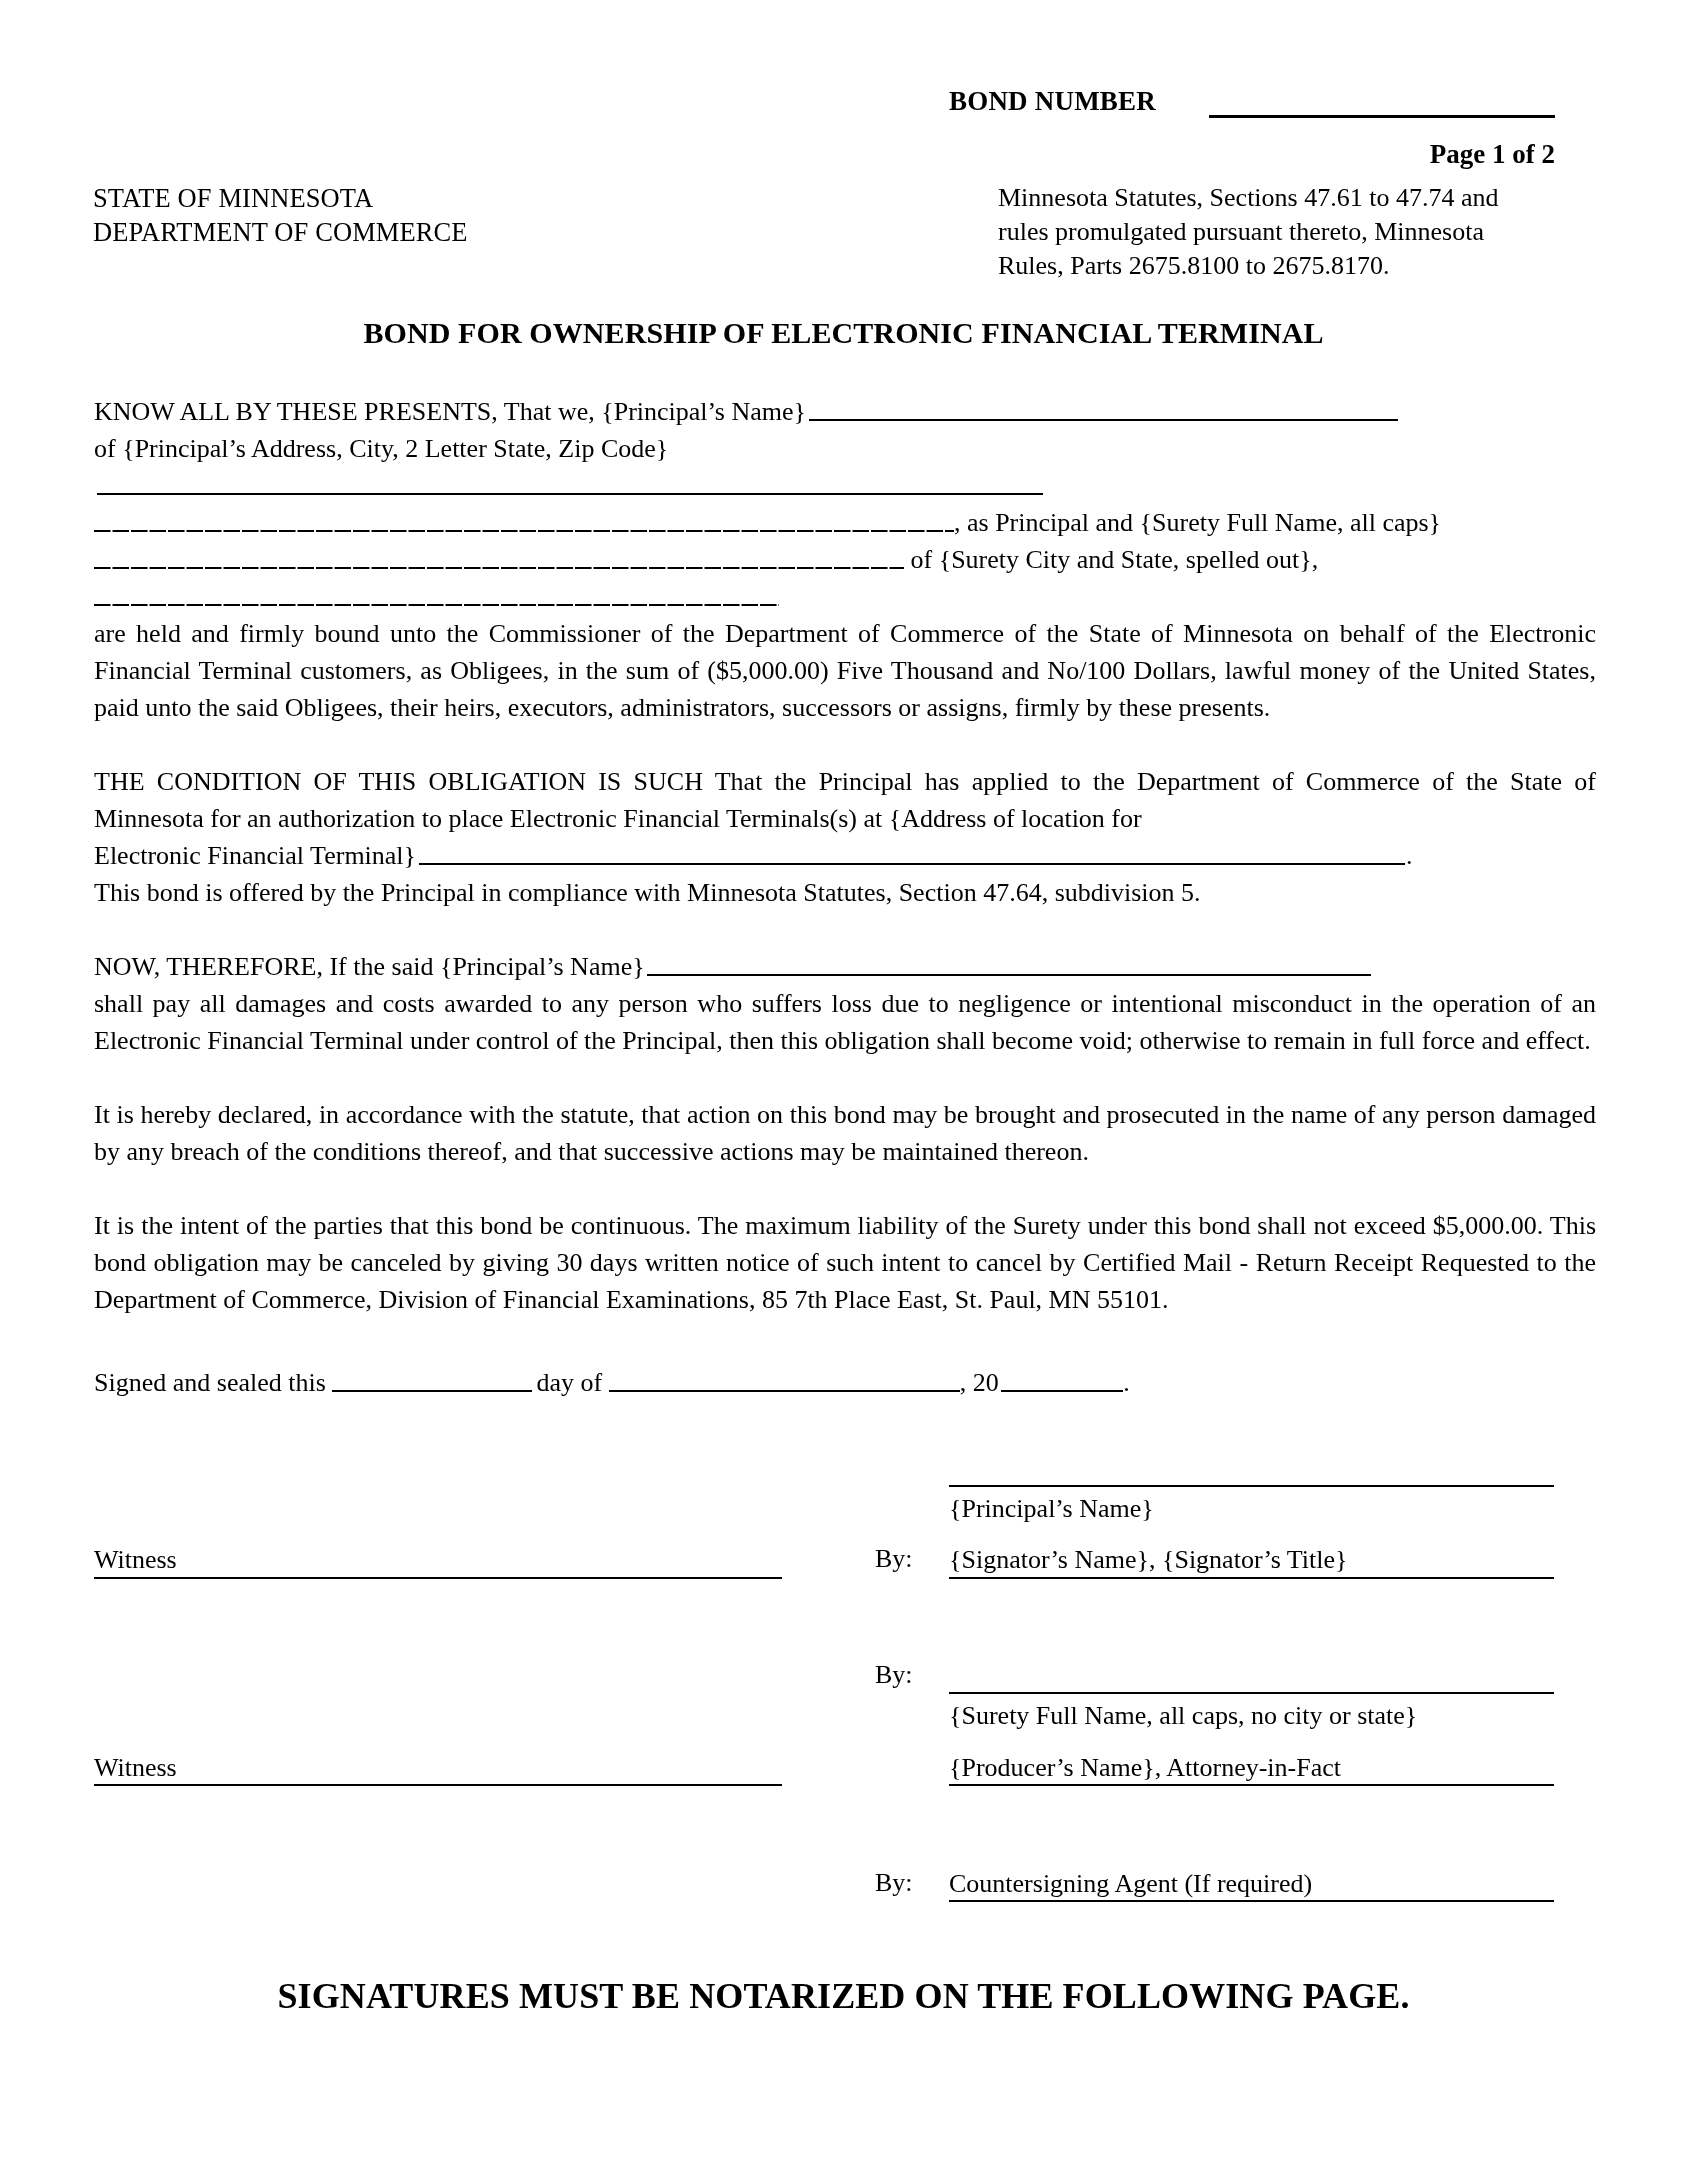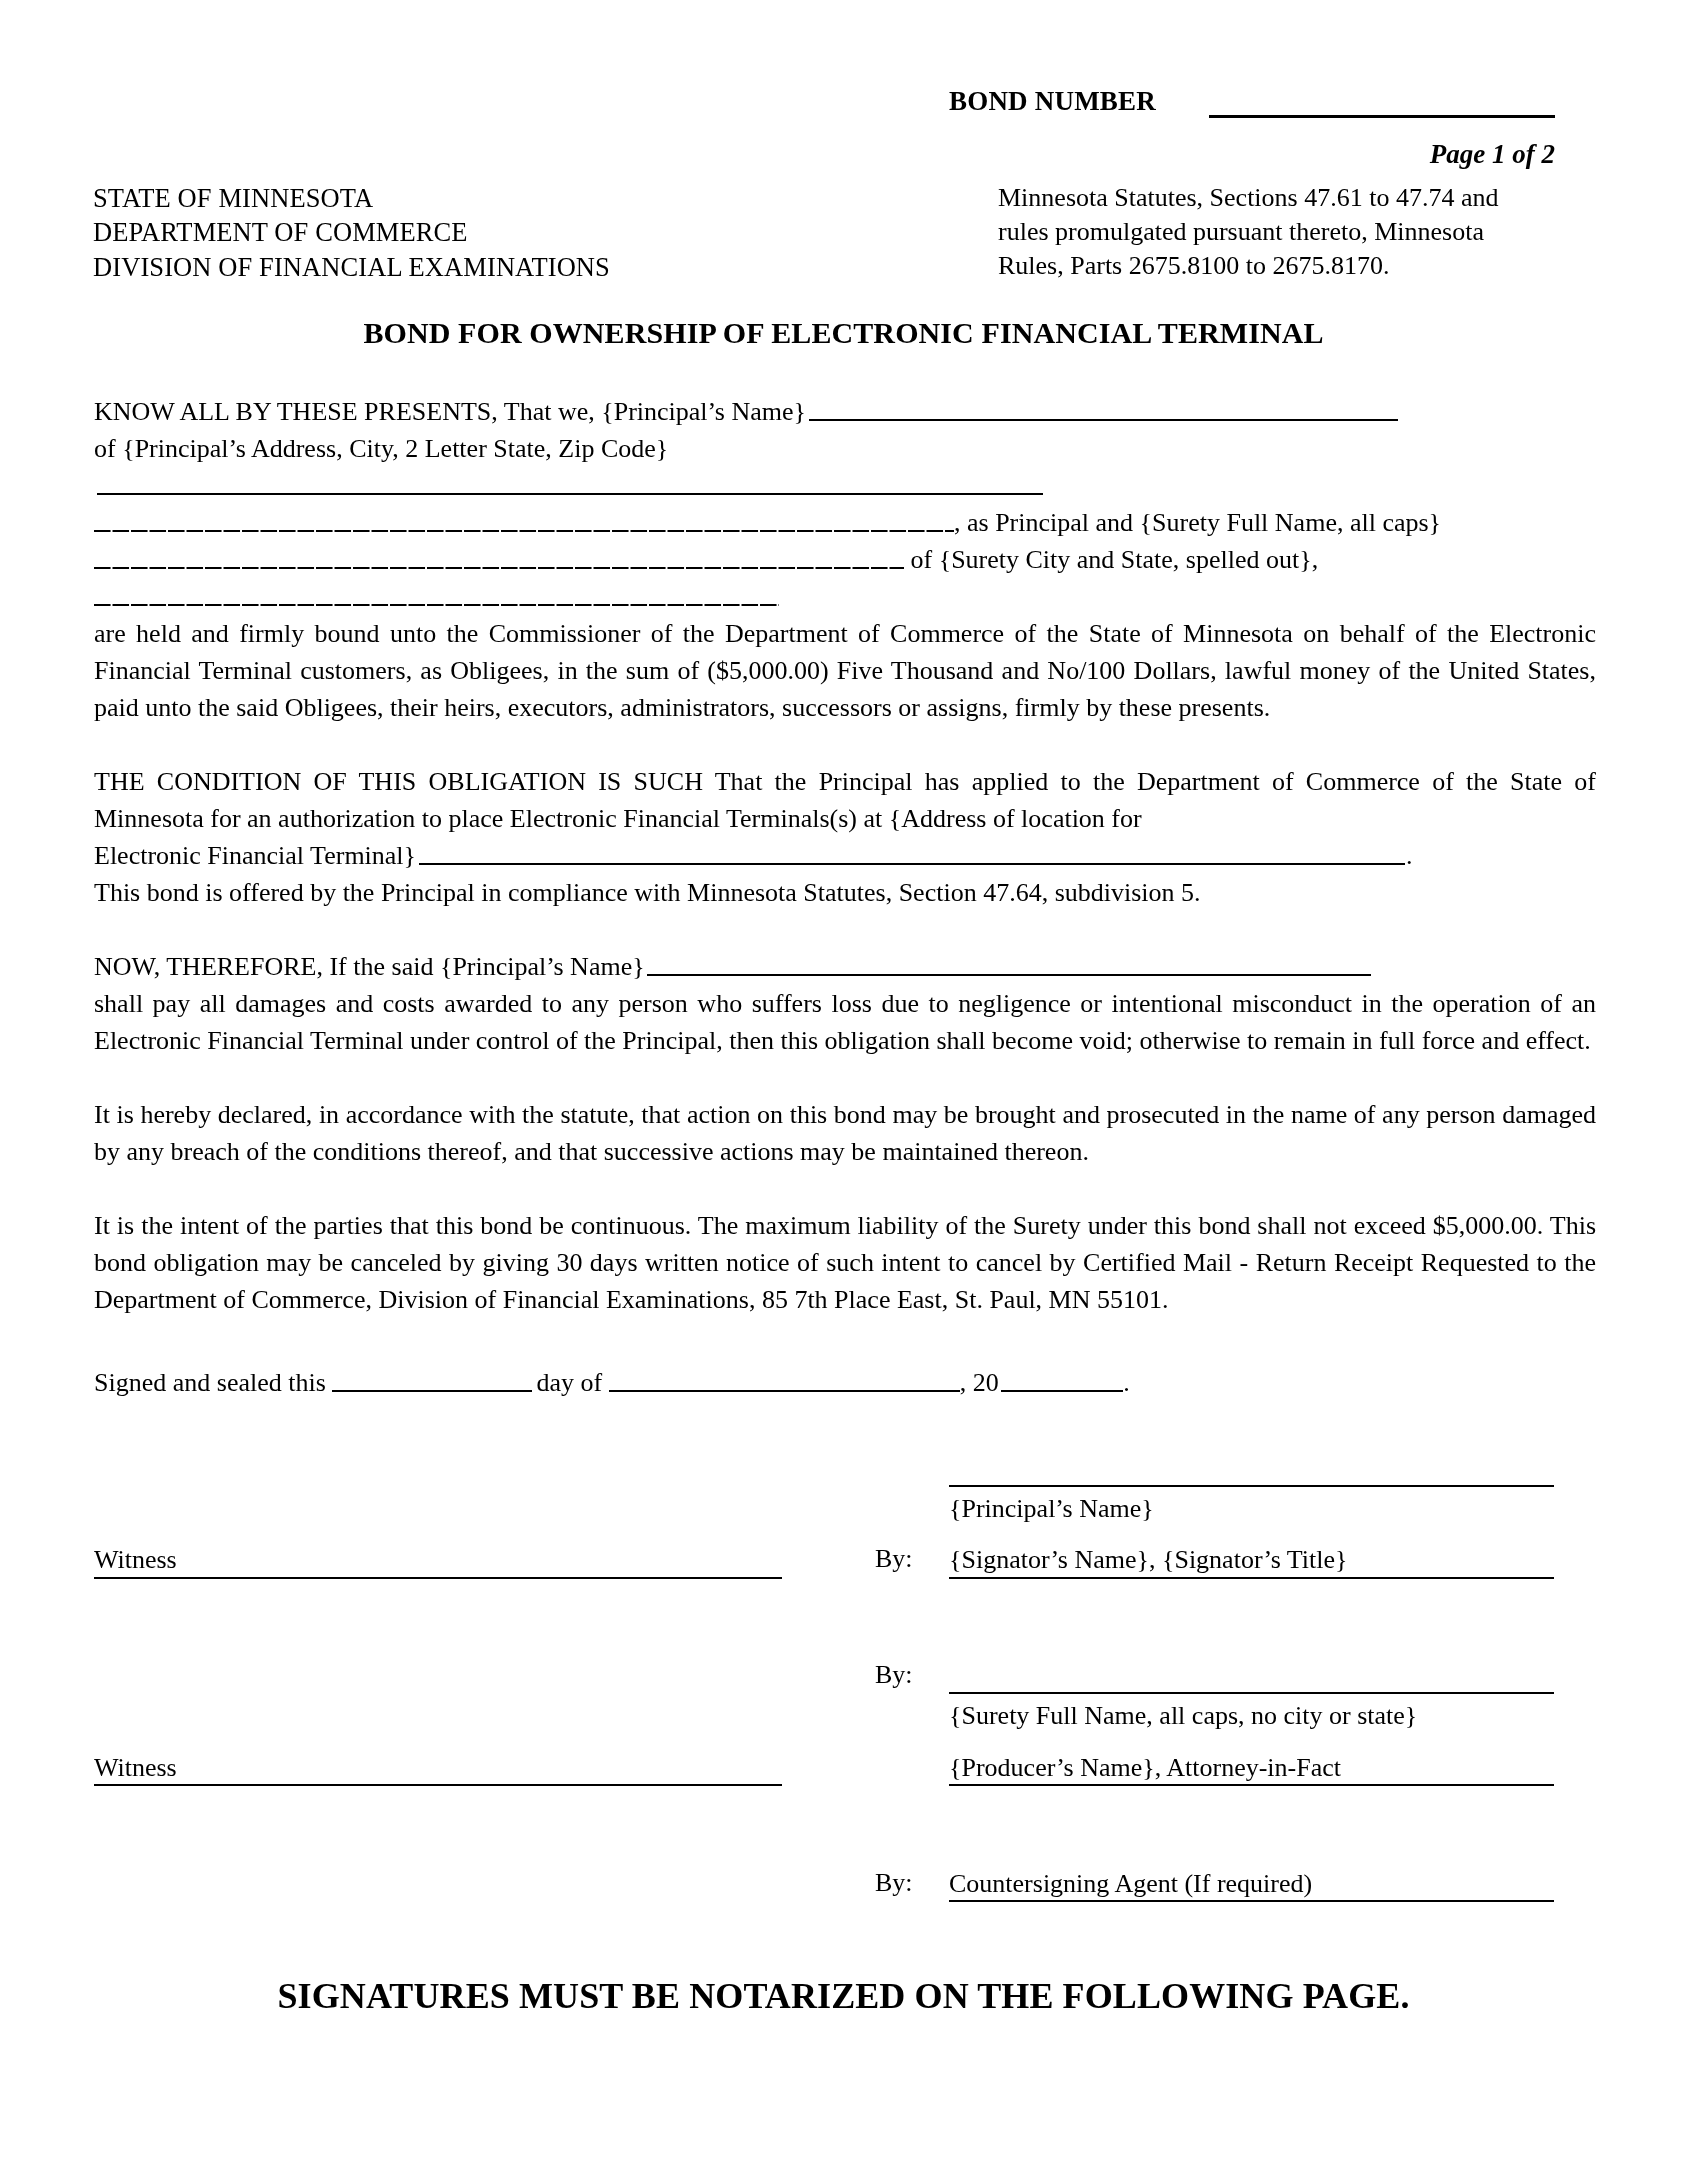--- a/index.html
+++ b/index.html
@@ -47,21 +47,20 @@
     border-bottom: 3.3px solid #000;
   }
   .page-of {
     position: absolute;
     right: 132px;
     top: 139px;
     font-size: 27px;
     font-weight: bold;
     text-align: right;
     white-space: nowrap;
-    font-style: italic;
   }
 
   .hdr-left {
     position: absolute;
     left: 93px;
     top: 181px;
     font-size: 26.5px;
     line-height: 1.30;
     letter-spacing: 0.1px;
   }
@@ -185,21 +184,20 @@
   <div class="bondnum-row">
     <span class="bondnum-label">BOND NUMBER</span>
     <span class="bondnum-rule"></span>
   </div>
 
   <div class="page-of">Page 1 of 2</div>
 
   <div class="hdr-left">
     <div>STATE OF MINNESOTA</div>
     <div>DEPARTMENT OF COMMERCE</div>
-    <div>DIVISION OF FINANCIAL EXAMINATIONS</div>
   </div>
 
   <div class="hdr-right">
     <div>Minnesota Statutes, Sections 47.61 to 47.74 and</div>
     <div>rules promulgated pursuant thereto, Minnesota</div>
     <div>Rules, Parts 2675.8100 to 2675.8170.</div>
   </div>
 
   <div class="doc-title">BOND FOR OWNERSHIP OF ELECTRONIC FINANCIAL TERMINAL</div>
 

